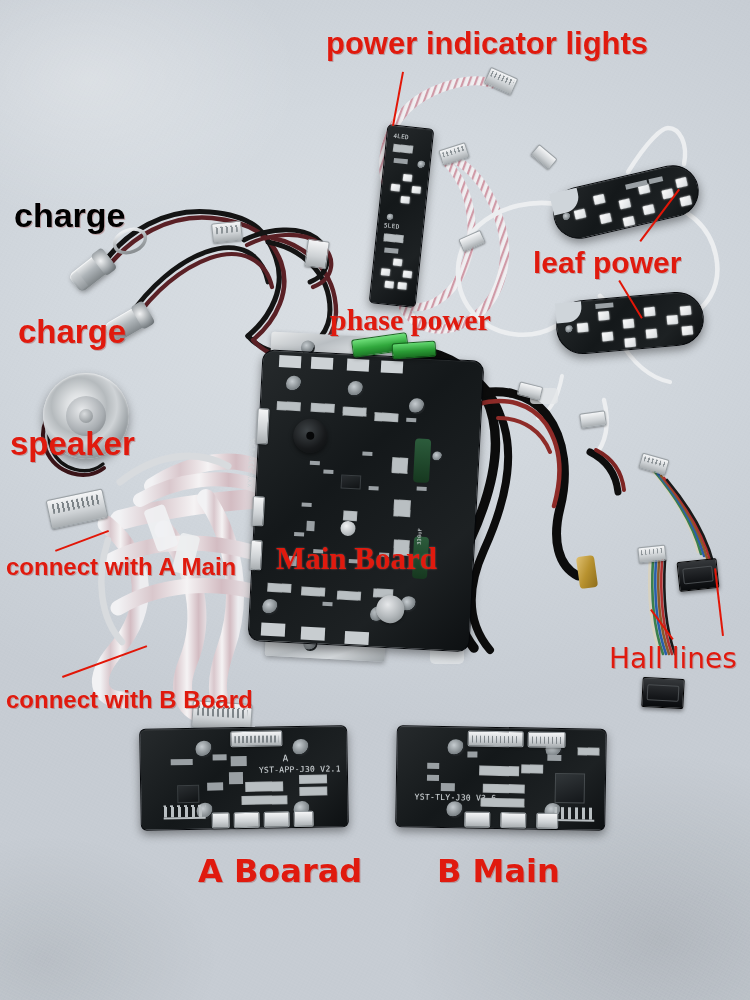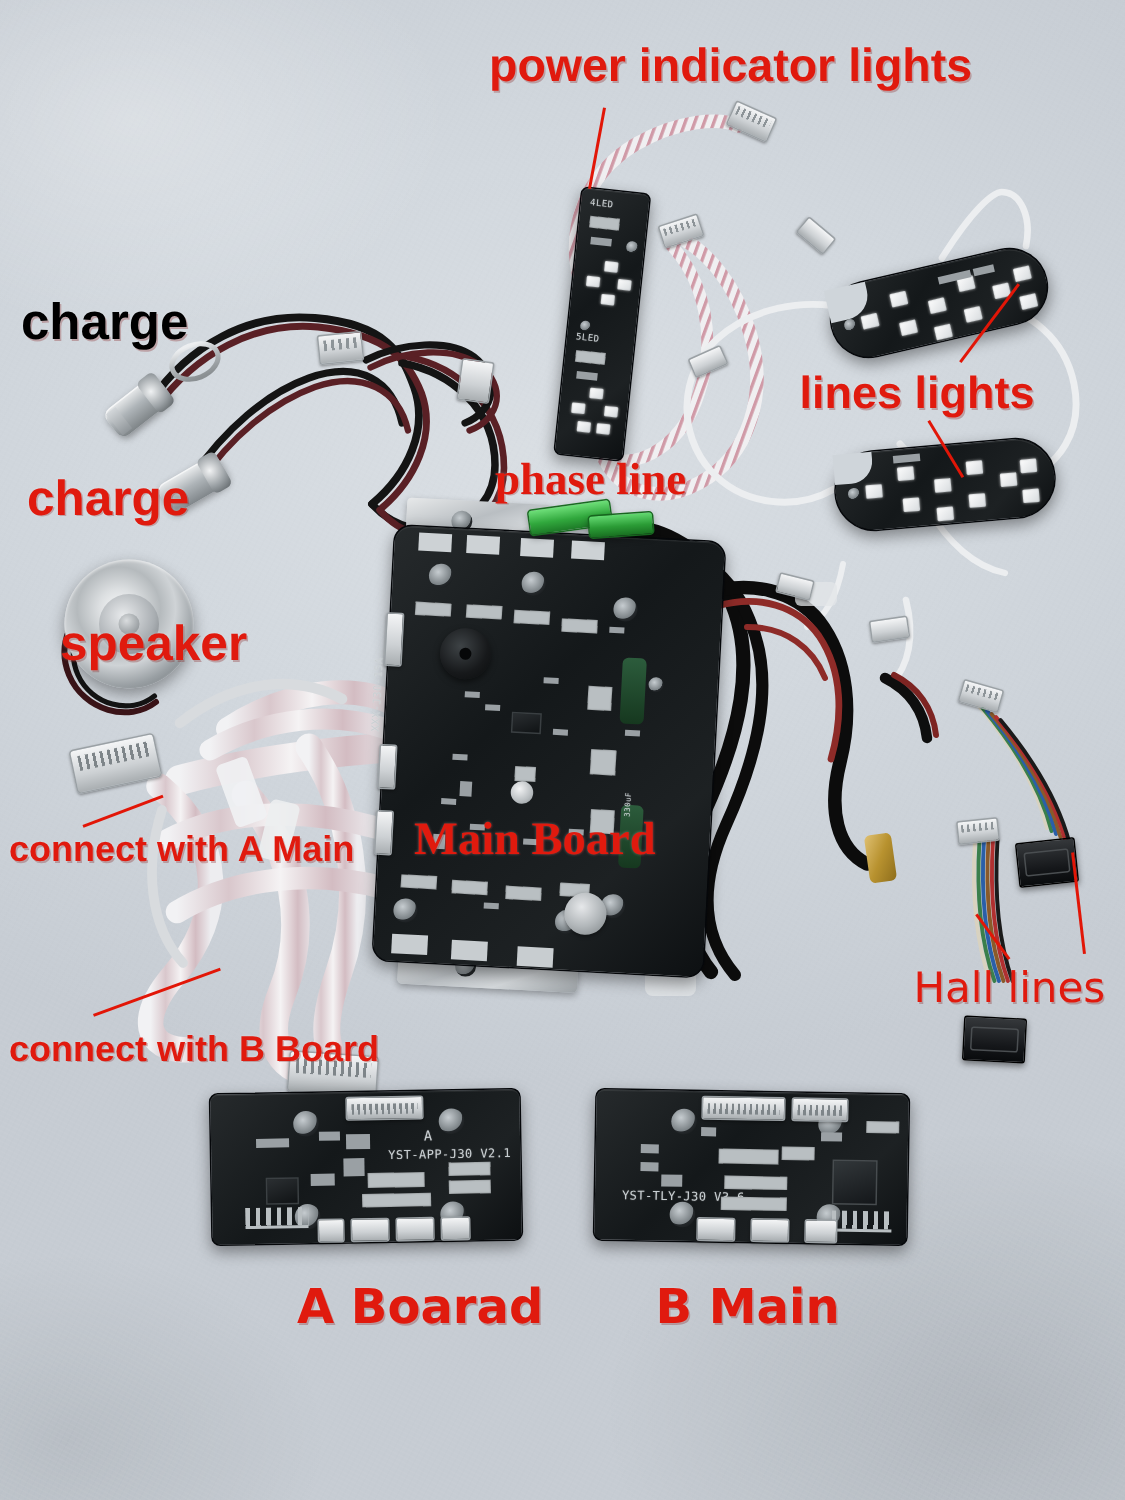--- a/index.html
+++ b/index.html
@@ -533,24 +533,24 @@
     <div class="smd" style="left:70px; top:24px; width:10px; height:6px;"></div>
     <div class="smd" style="left:150px;top:26px; width:14px; height:6px;"></div>
     <div class="pad" style="left:180px;top:18px; width:22px; height:8px;"></div>
   </div>
 
   <div id="annotation-layer">
       <div class="leader" style="left: 404px; top: 72px; width: 54.9181px; transform: rotate(100.491deg);"></div>
       <div class="label lbl-sans" style="left: 326px; top: 28px; font-size: 31px; color: rgb(224, 26, 14); text-align: right;">power indicator lights</div>
       <div class="label lbl-sans" style="left: 14px; top: 198px; font-size: 34px; color: #000000;">charge</div>
       <div class="label lbl-sans" style="left: 18px; top: 315px; font-size: 33px; color: rgb(224, 26, 14);">charge</div>
-      <div class="label lbl-sans" style="left: 10px; top: 412px; font-size: 33px; color: rgb(224, 26, 14); margin-left: 30px;">speaker</div>
-      <div class="label lbl-serif" style="left: 330px; top: 305px; font-size: 30px; color: rgb(224, 26, 14);">phase line</div>
+      <div class="label lbl-sans" style="left: 10px; top: 427px; font-size: 33px; color: rgb(224, 26, 14);">speaker</div>
+      <div class="label lbl-serif" style="left: 330px; top: 305px; font-size: 30px; color: rgb(224, 26, 14);">phase power</div>
       <div class="leader" style="left: 680px; top: 190px; width: 65px; transform: rotate(126.87deg);"></div>
-      <div class="label lbl-sans" style="left: 533px; top: 248px; font-size: 30px; color: rgb(224, 26, 14);">lines lights</div>
+      <div class="label lbl-sans" style="left: 533px; top: 248px; font-size: 30px; color: rgb(224, 26, 14);">leaf power</div>
       <div class="leader" style="left: 620px; top: 280px; width: 44.4185px; transform: rotate(58.815deg);"></div>
       <div class="label lbl-serif" style="left: 276px; top: 503px; font-size: 31px; color: rgb(224, 26, 14); margin-top: 40px;">Main Board</div>
       <div class="leader" style="left: 55px; top: 550px; width: 56.648px; transform: rotate(-20.6744deg);"></div>
       <div class="label lbl-sans" style="left: 6px; top: 555px; font-size: 24px; color: rgb(224, 26, 14);">connect with A Main</div>
       <div class="leader" style="left: 62px; top: 676px; width: 90.4765px; transform: rotate(-20.0372deg);"></div>
       <div class="label lbl-sans" style="left: 6px; top: 688px; font-size: 24px; color: rgb(224, 26, 14);">connect with B Board</div>
       <div class="leader" style="left: 672px; top: 640px; width: 37.2022px; transform: rotate(-126.254deg);"></div>
       <div class="label lbl-dejavu" style="left: 609px; top: 645px; font-size: 28px; font-weight: 400; color: rgb(224, 26, 14);">Hall lines</div>
       <div class="leader" style="left: 722px; top: 636px; width: 68.469px; transform: rotate(-96.7098deg);"></div>
       <div class="label lbl-sans" style="left: 198px; top: 855px; font-size: 32px; font-family: &quot;DejaVu Sans&quot;, sans-serif; font-weight: 700; color: rgb(224, 26, 14);">A Boarad</div>

